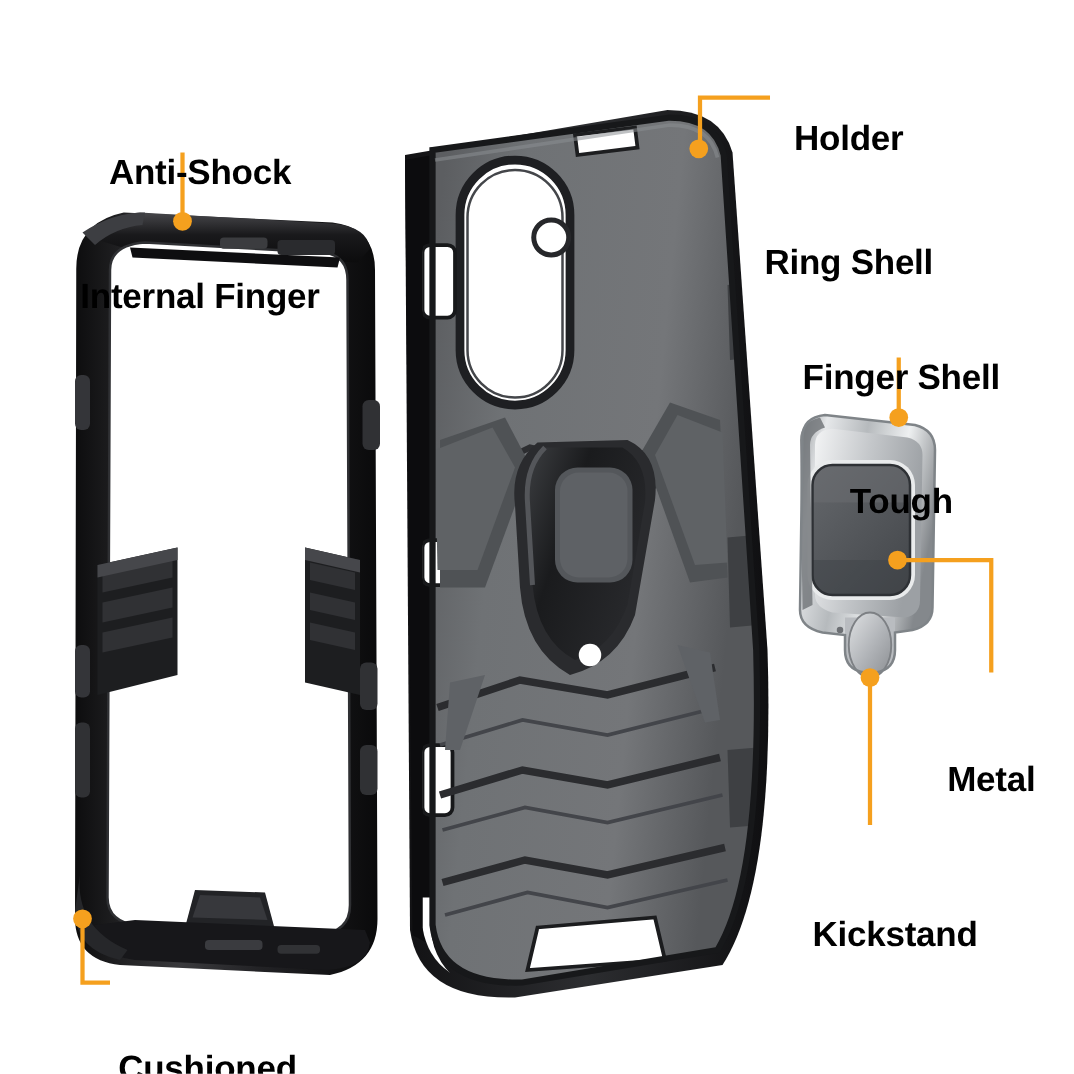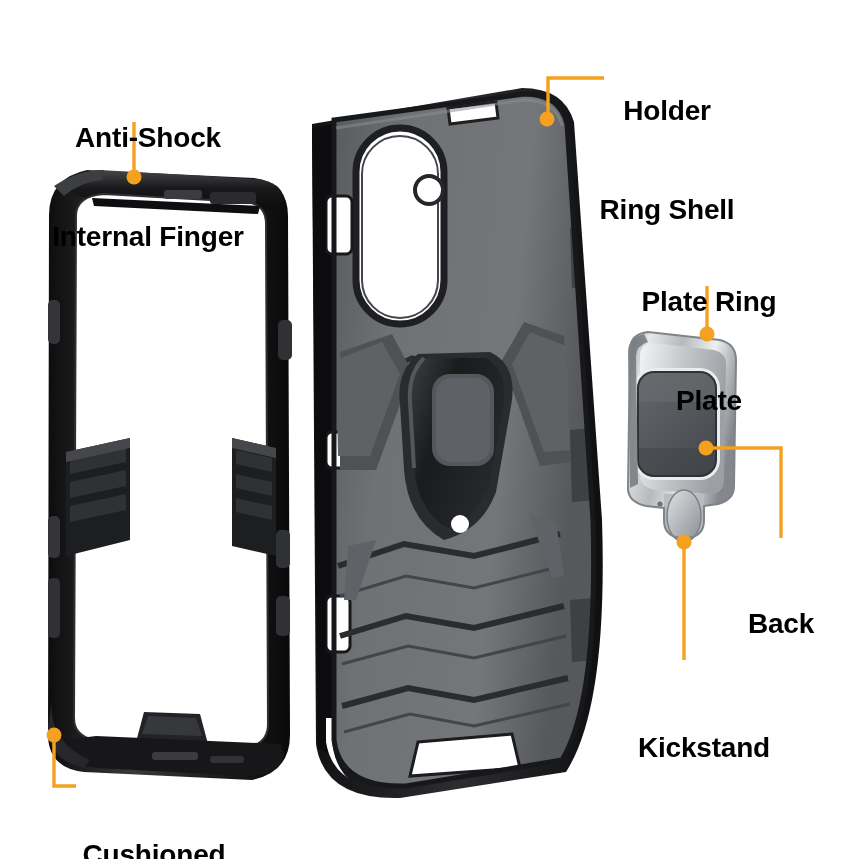--- a/index.html
+++ b/index.html
@@ -3,21 +3,21 @@
 <meta charset="utf-8">
 <style>
   html,body{margin:0;padding:0;}
   body{
     width:859px;height:859px;
     background:#ffffff;
     font-family:"Liberation Sans","DejaVu Sans",sans-serif;
     overflow:hidden;
     position:relative;
   }
-  #stage{position:absolute;left:4px;top:0;width:726px;height:859px;}
+  #stage{position:absolute;left:16px;top:0;width:726px;height:859px;}
   #art{position:absolute;left:0;top:0;}
   .lbl{
     position:absolute;
     color:#000;
     font-weight:bold;
     font-size:28px;
     line-height:33px;
     text-align:center;
     white-space:pre;
     letter-spacing:-0.2px;
@@ -272,26 +272,26 @@
     <span>Anti-Shock</span>
     <span>Internal Finger</span>
   </div>
 
   <div class="lbl" style="left:663px;top:28px;">
     <span>Holder</span>
     <span>Ring Shell</span>
   </div>
 
   <div class="lbl" style="left:705px;top:219px;">
-    <span>Plate Ring</span>
-    <span>Plate</span>
+    <span>Finger Shell</span>
+    <span>Tough</span>
   </div>
 
   <div class="lbl" style="left:777px;top:541px;">
-    <span>Back</span>
+    <span>Metal</span>
   </div>
 
   <div class="lbl" style="left:700px;top:665px;">
     <span>Kickstand</span>
   </div>
 
   <div class="lbl" style="left:150px;top:772px;">
     <span>Cushioned</span>
     
   </div>

